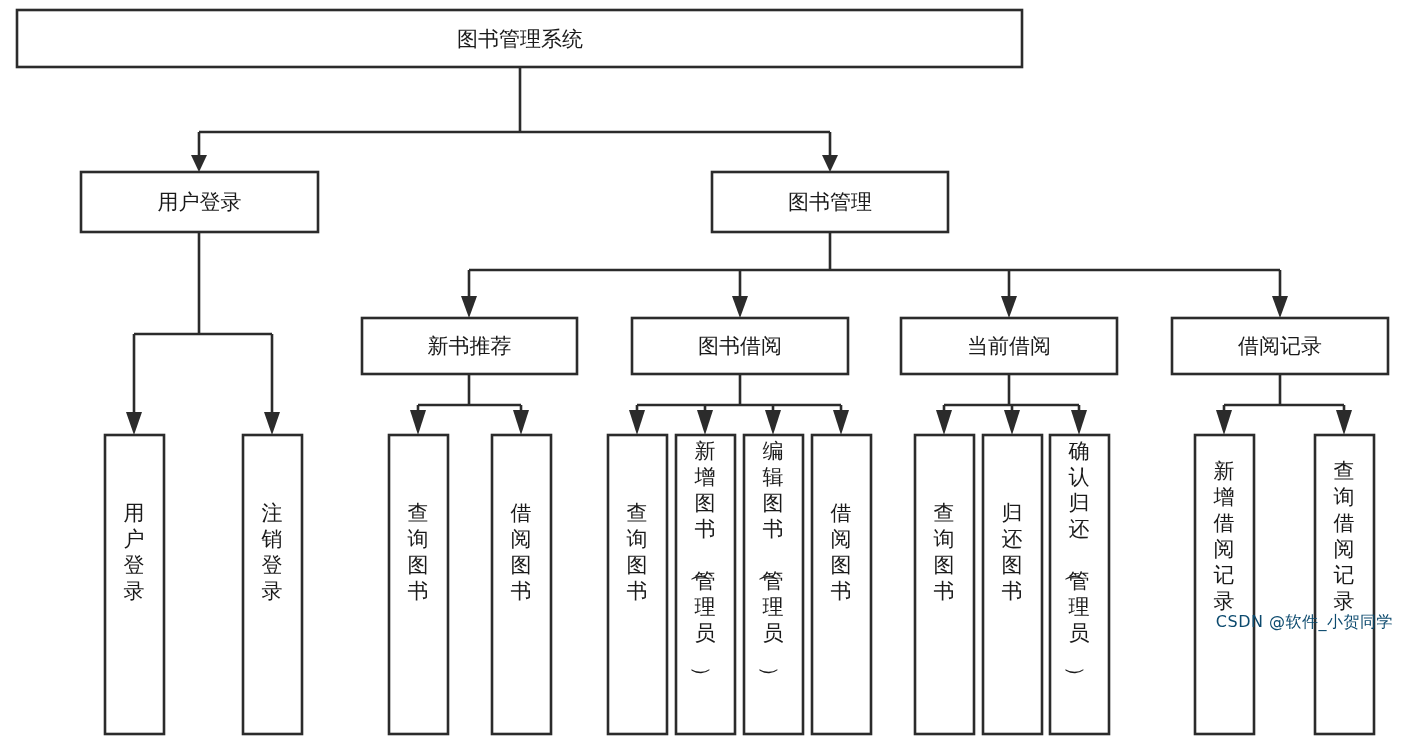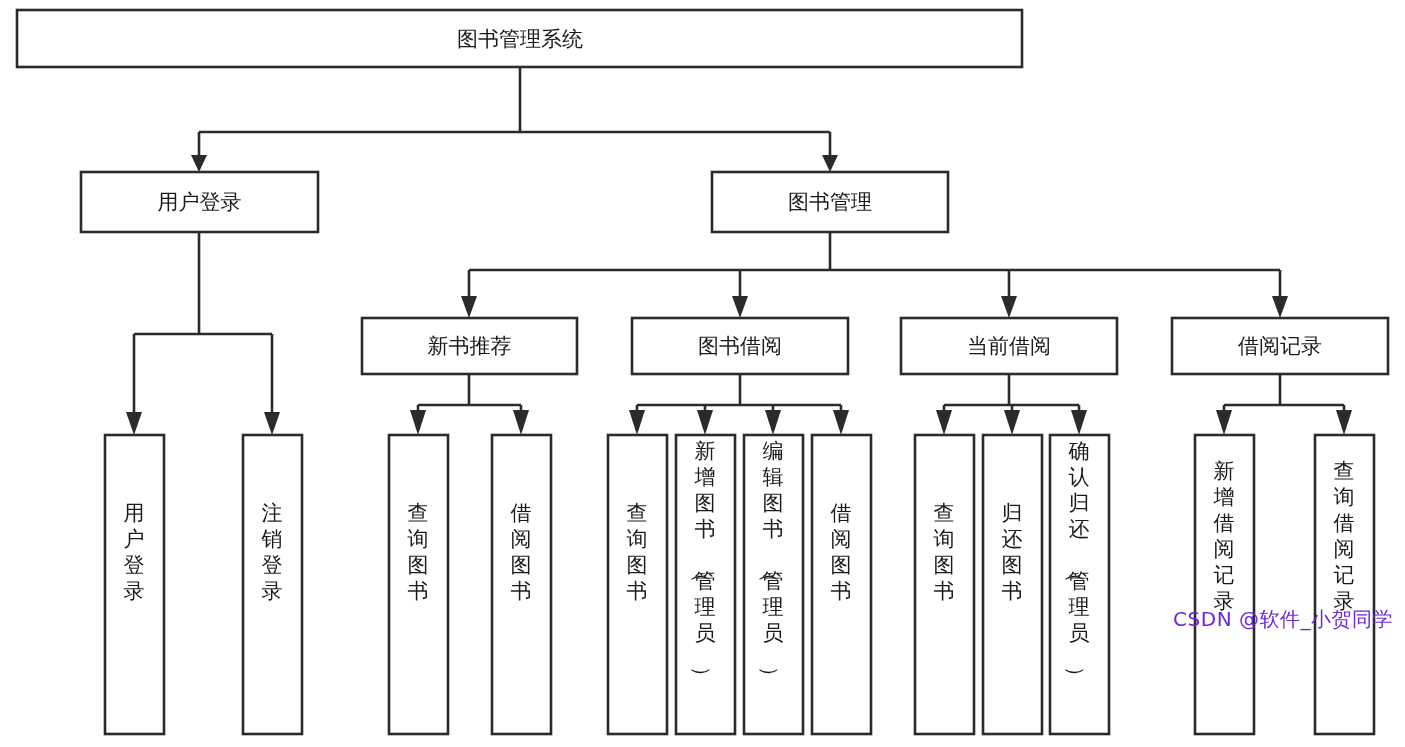--- a/index.html
+++ b/index.html
@@ -66,22 +66,22 @@
     fill: #1a1a1a;
     font-family: "DejaVu Sans", "Liberation Sans", sans-serif;
     font-size: 21px;
     text-anchor: middle;
   }
   .watermark {
     position: absolute;
     right: 12px;
     bottom: 6px;
     font-family: "DejaVu Sans", "Liberation Sans", sans-serif;
-    font-size: 20px;
-    color: #6d28d9;
+    font-size: 16px;
+    color: #0c4a6e;
     letter-spacing: 0.5px;
     white-space: nowrap;
     user-select: none;
   }
 </style>
 </head>
 <body>
 
 <div id="diagram-root">
 

